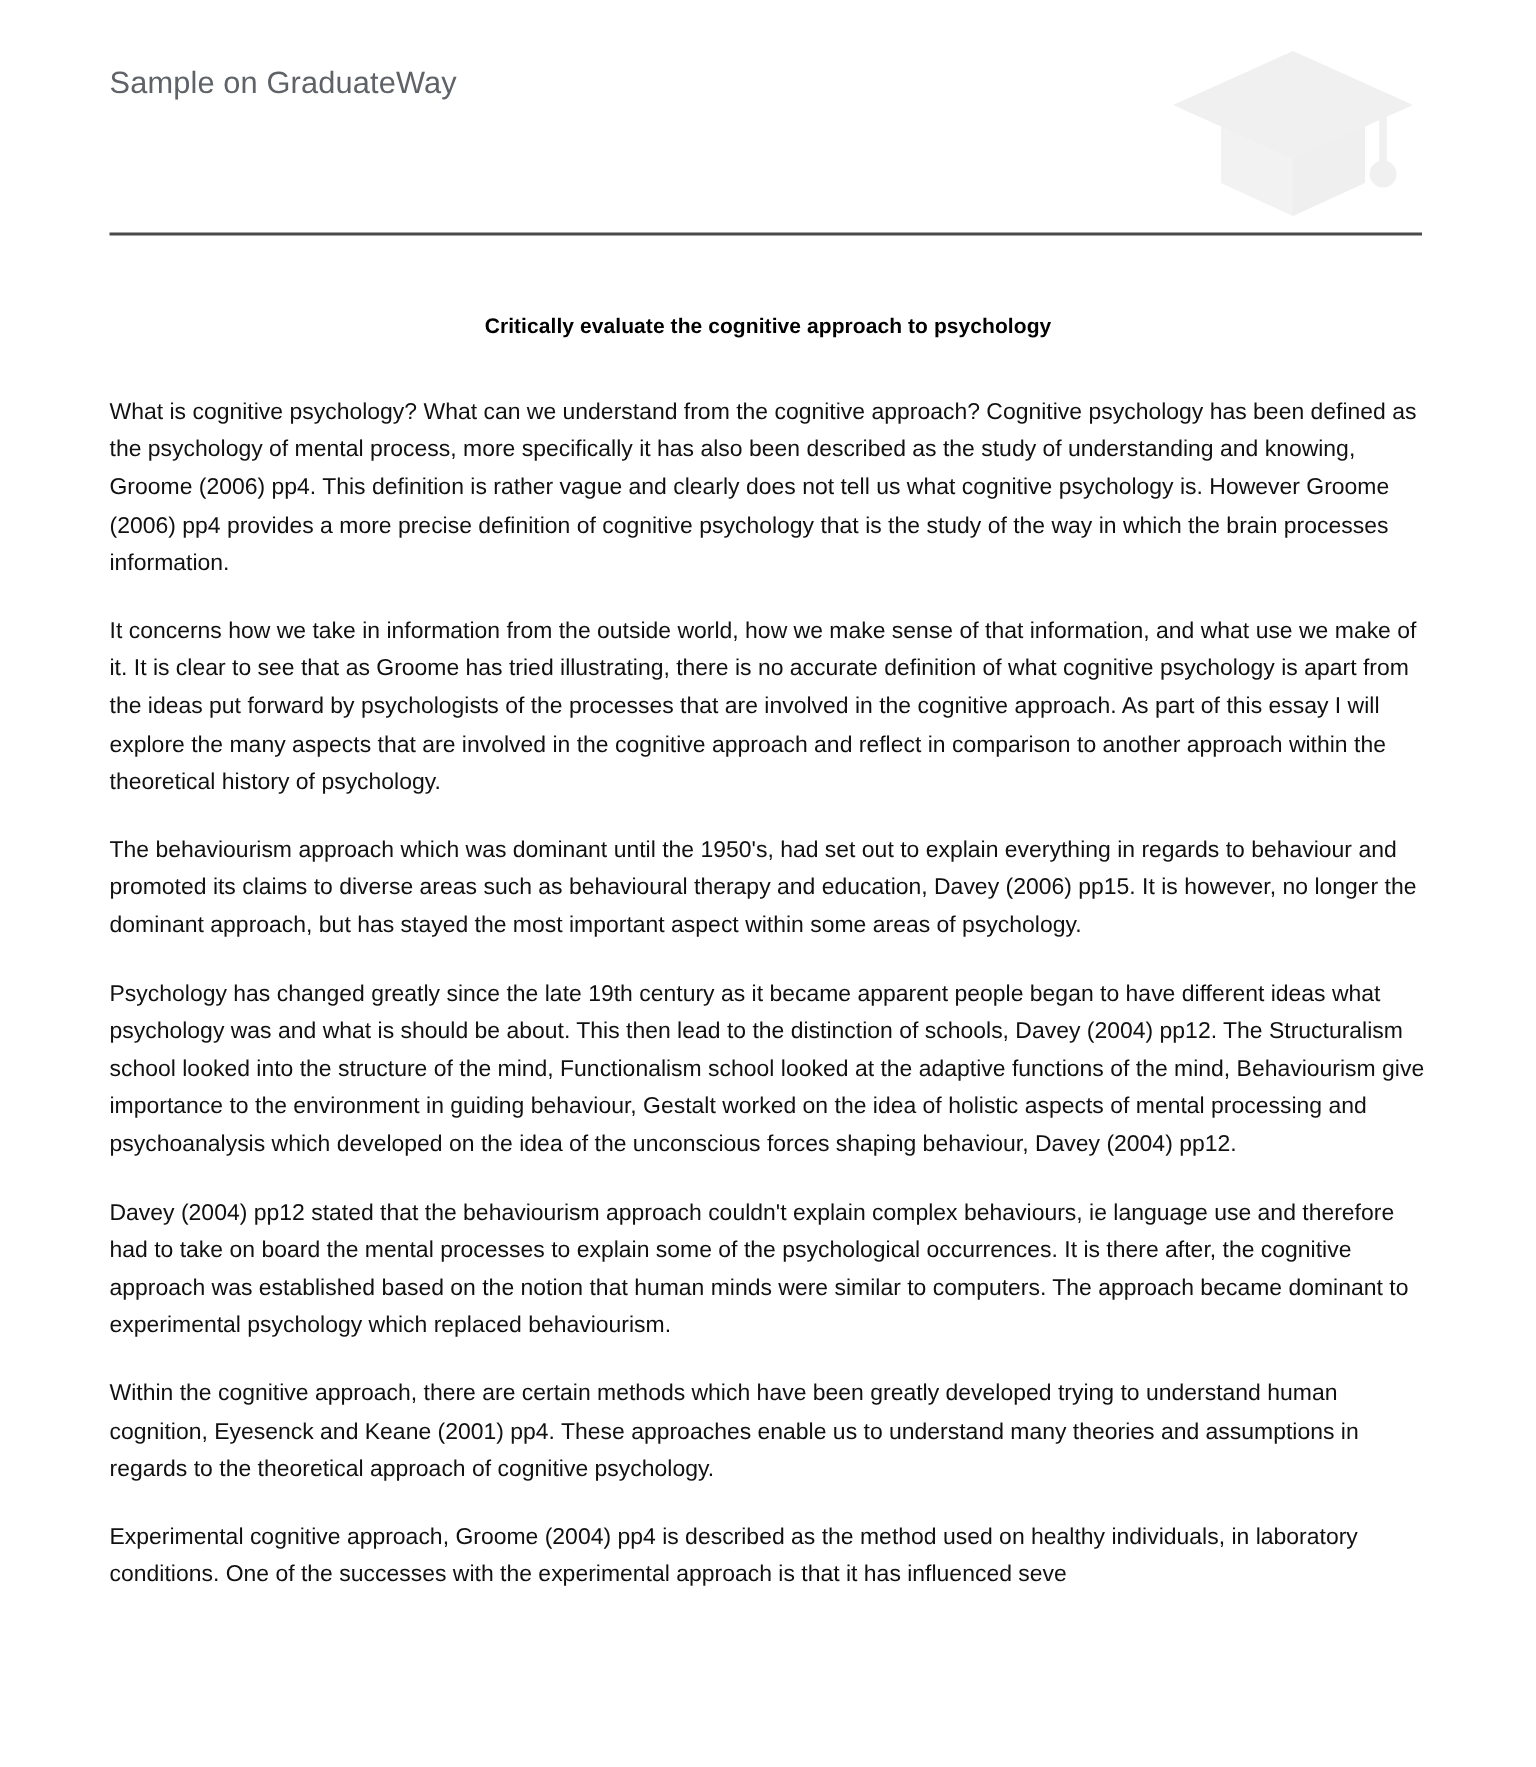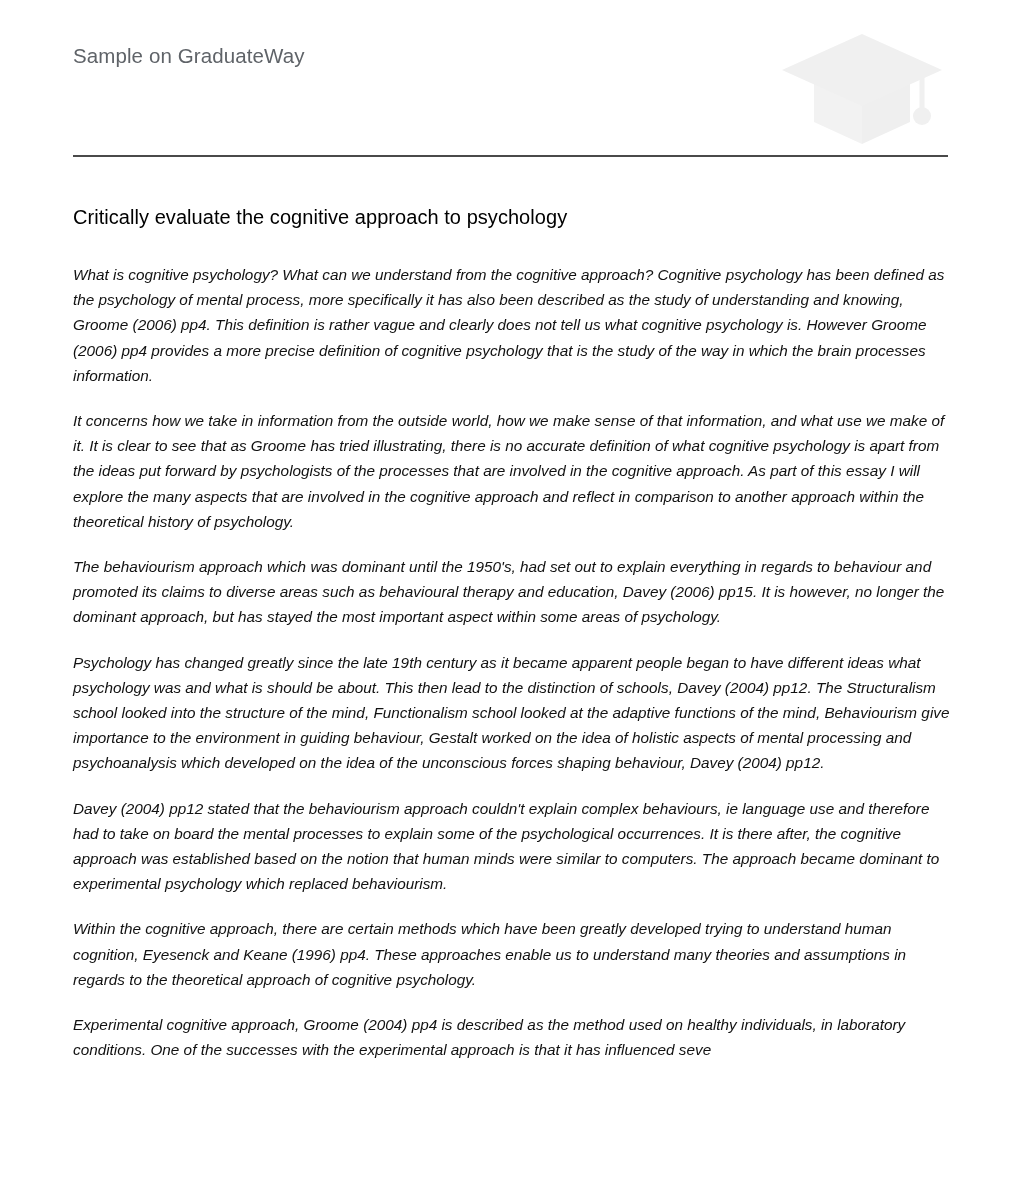--- a/index.html
+++ b/index.html
@@ -68,41 +68,41 @@
     top: 155px;
     width: 875px;
     height: 1.6px;
     background: #4a4a4a;
   }
 
   
   .doc-title {
     margin: 0;
     padding: 47px 73px 0 73px;
-    font-size: 20px;
-    font-weight: 400;
+    text-align: center;
+    font-size: 14px;
+    font-weight: 700;
     color: #000000;
     line-height: 28px;
     letter-spacing: 0.05px;
   }
 
   
   .doc-body {
     padding: 0 69px 0 73px;
     box-sizing: border-box;
     margin-top: 31px;
   }
   .para {
     font-size: 15.3px;
     line-height: 25.2px;
     color: #111111;
     margin: 0 0 20px 0;
     text-align: left;
     letter-spacing: 0.005px;
-    font-style: italic;
   }
   .para:last-child {
     margin-bottom: 0;
   }
 </style>
 </head>
 <body>
 
 <div class="page">
 
@@ -129,17 +129,17 @@
   </div>
 
   <h1 class="doc-title">Critically evaluate the cognitive approach to psychology</h1>
 
   <div class="doc-body">
     <p class="para">What is cognitive psychology? What can we understand from the cognitive approach? Cognitive psychology has been defined as the psychology of mental process, more specifically it has also been described as the study of understanding and knowing, Groome (2006) pp4. This definition is rather vague and clearly does not tell us what cognitive psychology is. However Groome (2006) pp4 provides a more precise definition of cognitive psychology that is the study of the way in which the brain processes information.</p>
     <p class="para">It concerns how we take in information from the outside world, how we make sense of that information, and what use we make of it. It is clear to see that as Groome has tried illustrating, there is no accurate definition of what cognitive psychology is apart from the ideas put forward by psychologists of the processes that are involved in the cognitive approach. As part of this essay I will explore the many aspects that are involved in the cognitive approach and reflect in comparison to another approach within the theoretical history of psychology.</p>
     <p class="para">The behaviourism approach which was dominant until the 1950's, had set out to explain everything in regards to behaviour and promoted its claims to diverse areas such as behavioural therapy and education, Davey (2006) pp15. It is however, no longer the dominant approach, but has stayed the most important aspect within some areas of psychology.</p>
     <p class="para">Psychology has changed greatly since the late 19th century as it became apparent people began to have different ideas what psychology was and what is should be about. This then lead to the distinction of schools, Davey (2004) pp12. The Structuralism school looked into the structure of the mind, Functionalism school looked at the adaptive functions of the mind, Behaviourism give importance to the environment in guiding behaviour, Gestalt worked on the idea of holistic aspects of mental processing and psychoanalysis which developed on the idea of the unconscious forces shaping behaviour, Davey (2004) pp12.</p>
     <p class="para">Davey (2004) pp12 stated that the behaviourism approach couldn't explain complex behaviours, ie language use and therefore had to take on board the mental processes to explain some of the psychological occurrences. It is there after, the cognitive approach was established based on the notion that human minds were similar to computers. The approach became dominant to experimental psychology which replaced behaviourism.</p>
-    <p class="para">Within the cognitive approach, there are certain methods which have been greatly developed trying to understand human cognition, Eyesenck and Keane (1996) pp4. These approaches enable us to understand many theories and assumptions in regards to the theoretical approach of cognitive psychology.</p>
+    <p class="para">Within the cognitive approach, there are certain methods which have been greatly developed trying to understand human cognition, Eyesenck and Keane (2001) pp4. These approaches enable us to understand many theories and assumptions in regards to the theoretical approach of cognitive psychology.</p>
     <p class="para">Experimental cognitive approach, Groome (2004) pp4 is described as the method used on healthy individuals, in laboratory conditions. One of the successes with the experimental approach is that it has influenced seve</p>
   </div>
 
 </div>
 
 </body></html>

